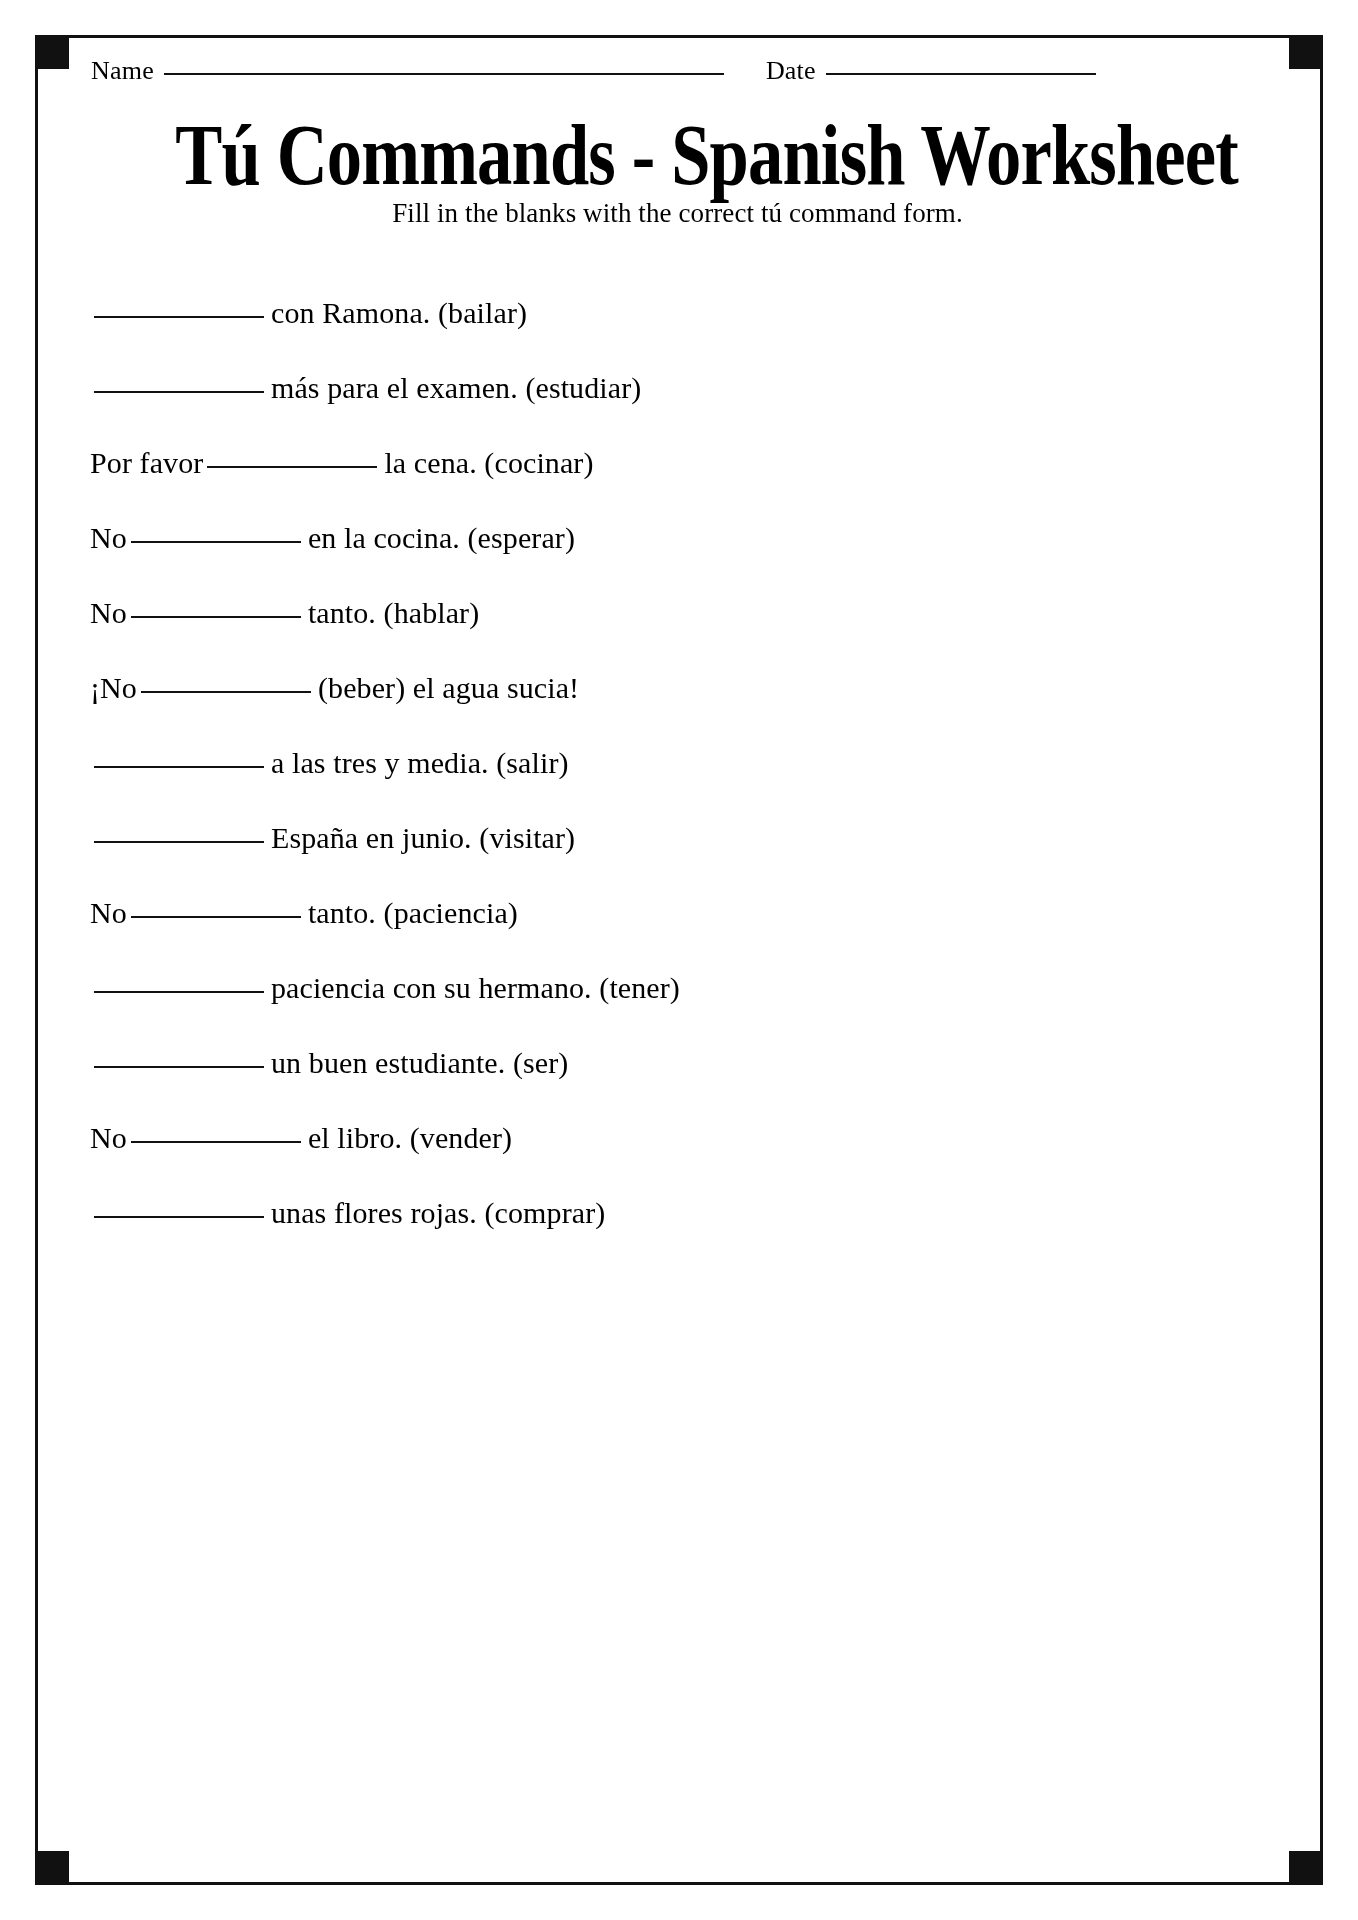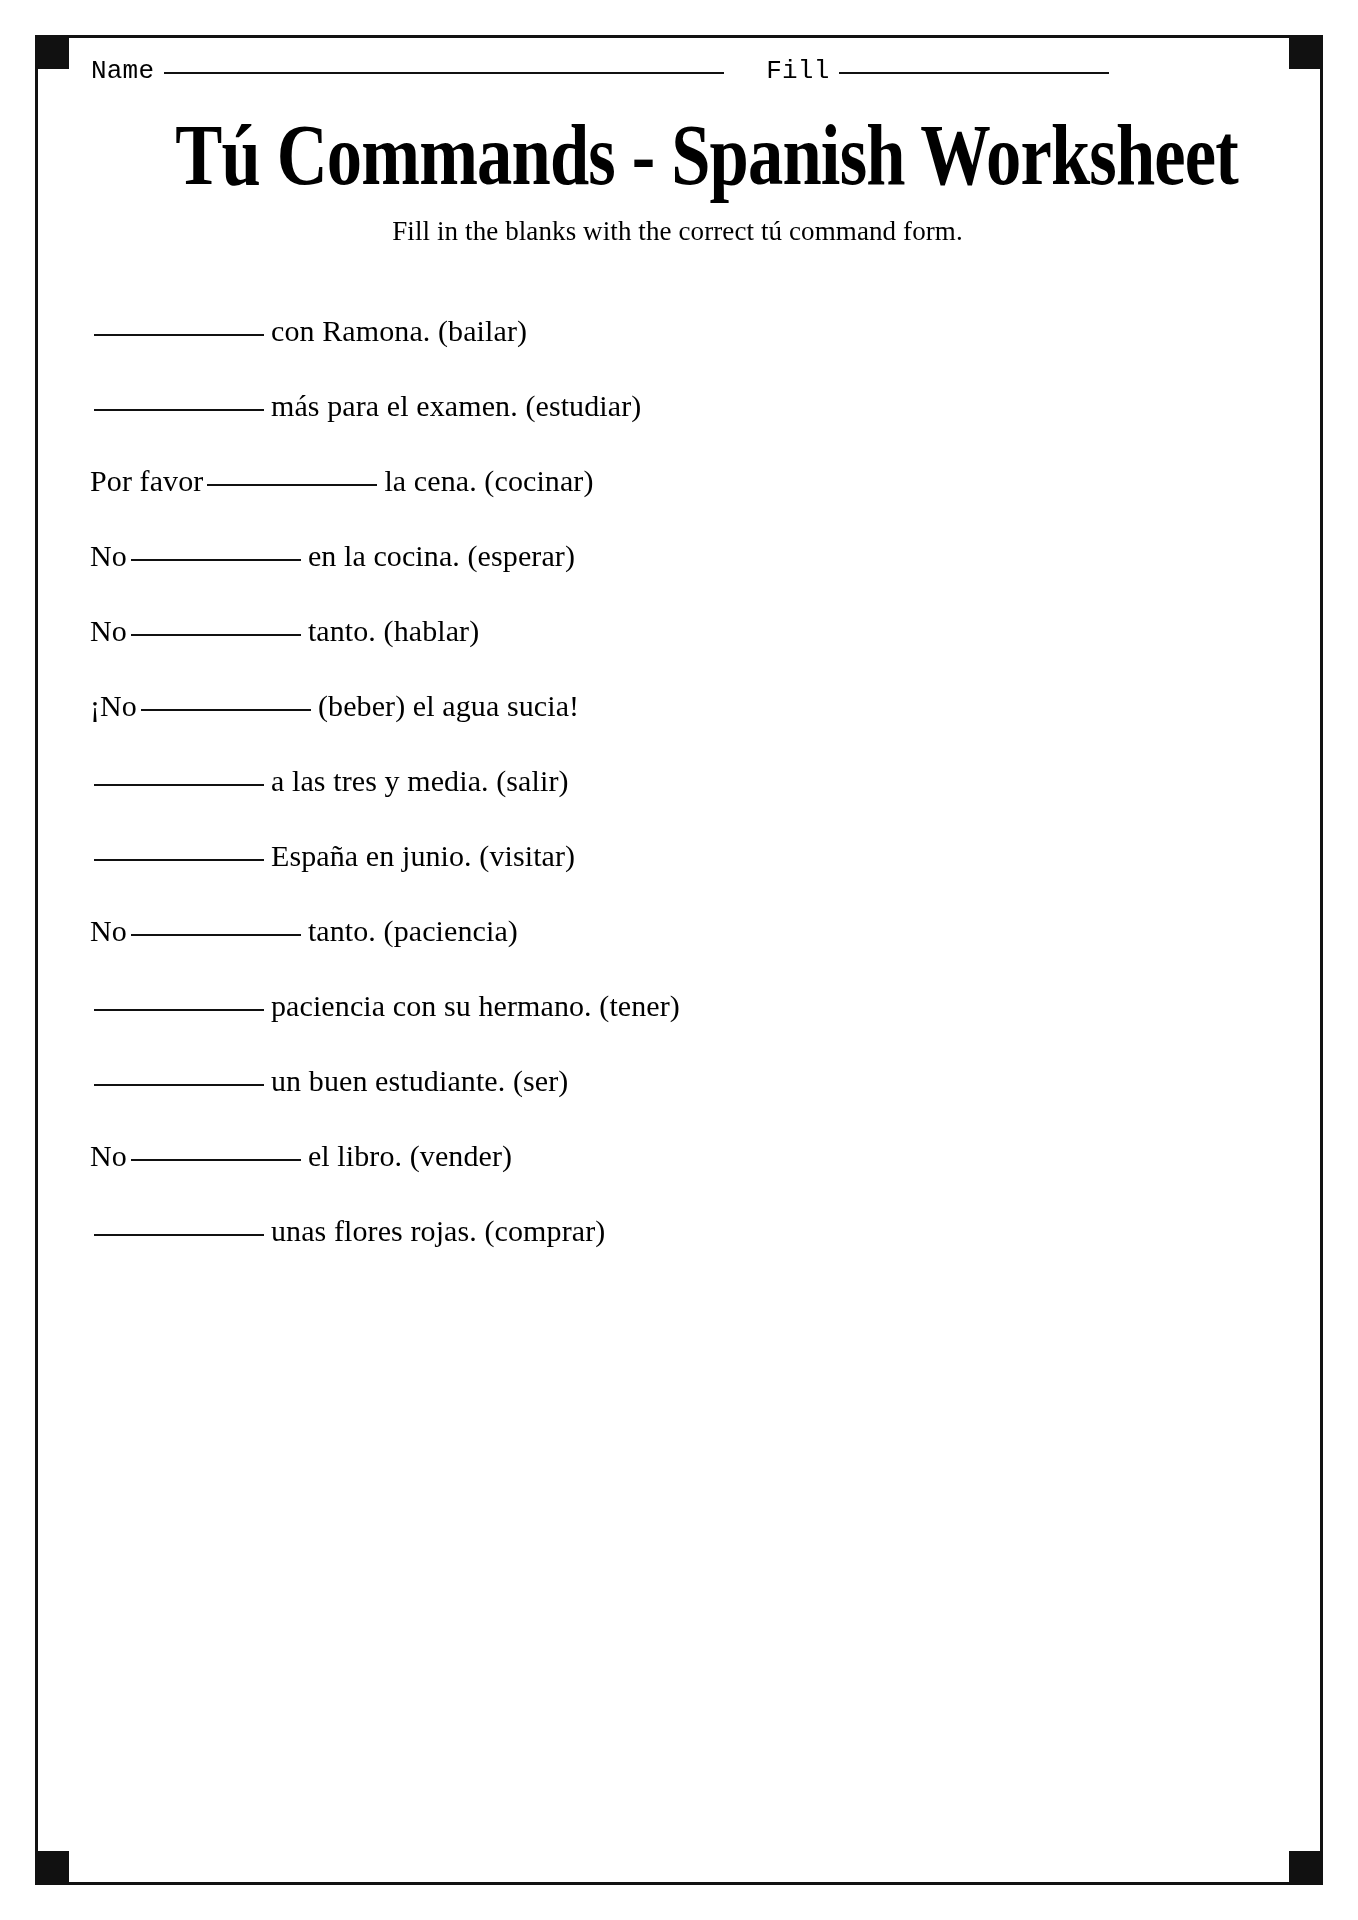--- a/index.html
+++ b/index.html
@@ -55,21 +55,20 @@
   }
 
   
   .namedate {
     display: flex;
     align-items: baseline;
     font-size: 26px;
     letter-spacing: 0.2px;
     padding-left: 26px;
     padding-right: 8px;
-    font-family: Liberation Mono, monospace;
   }
   .nd-label {
     white-space: nowrap;
     font-size: 26px;
   }
   .nd-rule {
     display: inline-block;
     border-bottom: 2px solid #111111;
     margin-left: 10px;
     position: relative;
@@ -91,21 +90,20 @@
     transform-origin: center center;
     white-space: nowrap;
     margin-top: 26px;
     margin-bottom: 0;
   }
 
   
   .subtitle {
     text-align: center;
     font-size: 27px;
-    margin-top: 18px;
     letter-spacing: 0.1px;
   }
 
   
   .items {
     margin-top: 46px;
     padding-left: 25px;
   }
   .item {
     height: 75px;
@@ -135,21 +133,21 @@
   <div class="corner tr"></div>
   <div class="corner bl"></div>
   <div class="corner br"></div>
 
   <div class="content">
 
     <div class="namedate">
       <span class="nd-label">Name</span>
       <span class="nd-rule name"></span>
       <span class="nd-gap"></span>
-      <span class="nd-label">Fill</span>
+      <span class="nd-label">Date</span>
       <span class="nd-rule date"></span>
     </div>
 
     <div class="title">Tú Commands - Spanish Worksheet</div>
 
     <div class="subtitle">Fill in the blanks with the correct tú command form.</div>
 
     <div class="items">
 
       <div class="item">

